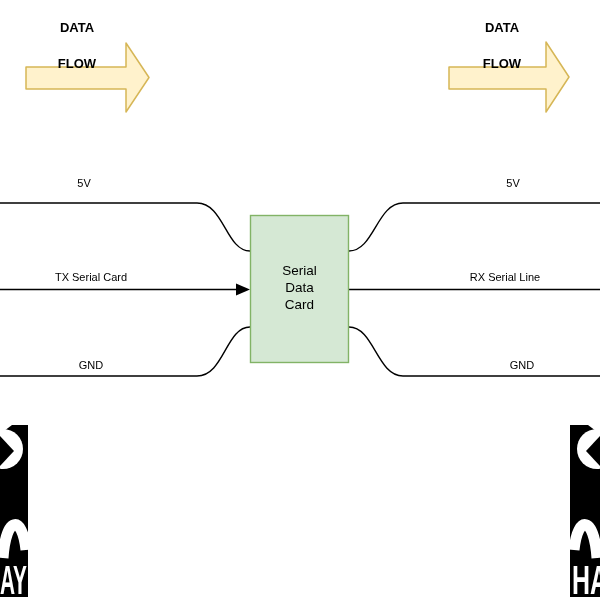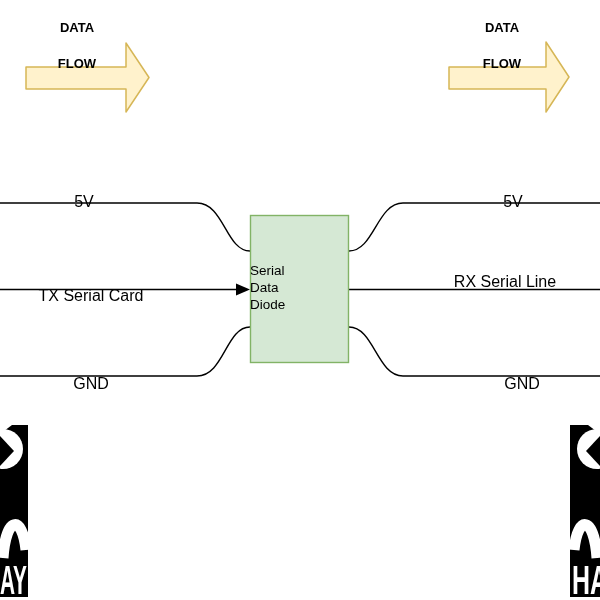--- a/index.html
+++ b/index.html
@@ -6,24 +6,24 @@
   .canvas{
     position:relative;width:600px;height:600px;background:#ffffff;
     overflow:hidden;font-family:"Liberation Sans",sans-serif;color:#000;
   }
   .gfx{position:absolute;left:0;top:0;}
   .flow-label{
     position:absolute;top:1px;width:100px;text-align:center;
     font-size:13px;font-weight:bold;line-height:18px;white-space:pre-line;
   }
   .wire-label{
-    position:absolute;text-align:center;font-size:16px;line-height:14px;margin-top:19px;
+    position:absolute;text-align:center;font-size:11px;line-height:14px;
   }
   .box-label{
-    position:absolute;left:250px;top:262px;width:99px;text-align:left;
+    position:absolute;left:250px;top:262px;width:99px;text-align:center;
     font-size:13.5px;line-height:17px;
   }
   .title{
     position:absolute;left:8px;top:420px;width:600px;text-align:center;
     font-size:68px;font-weight:bold;line-height:79px;letter-spacing:0;
   }
 </style>
 </head>
 <body>
 
@@ -70,26 +70,26 @@
   </div>
   <div class="flow-label" style="left:452px;">
     <span>DATA</span><br>
     <span>FLOW</span>
   </div>
 
   <div class="wire-label" style="left:44px;top:176px;width:80px;">5V</div>
   <div class="wire-label" style="left:21px;top:270px;width:140px;">TX Serial Card</div>
   <div class="wire-label" style="left:51px;top:358px;width:80px;">GND</div>
   <div class="wire-label" style="left:473px;top:176px;width:80px;">5V</div>
-  <div class="wire-label" style="left:435px;top:256px;width:140px;">RX Serial Line</div>
+  <div class="wire-label" style="left:435px;top:270px;width:140px;">RX Serial Line</div>
   <div class="wire-label" style="left:482px;top:358px;width:80px;">GND</div>
 
   <div class="box-label">
     <span>Serial</span><br>
     <span>Data</span><br>
-    <span>Diode</span>
+    <span>Card</span>
   </div>
 
   <div class="title">
     <br>
   </div>
 
 </div>
 
 </body></html>

